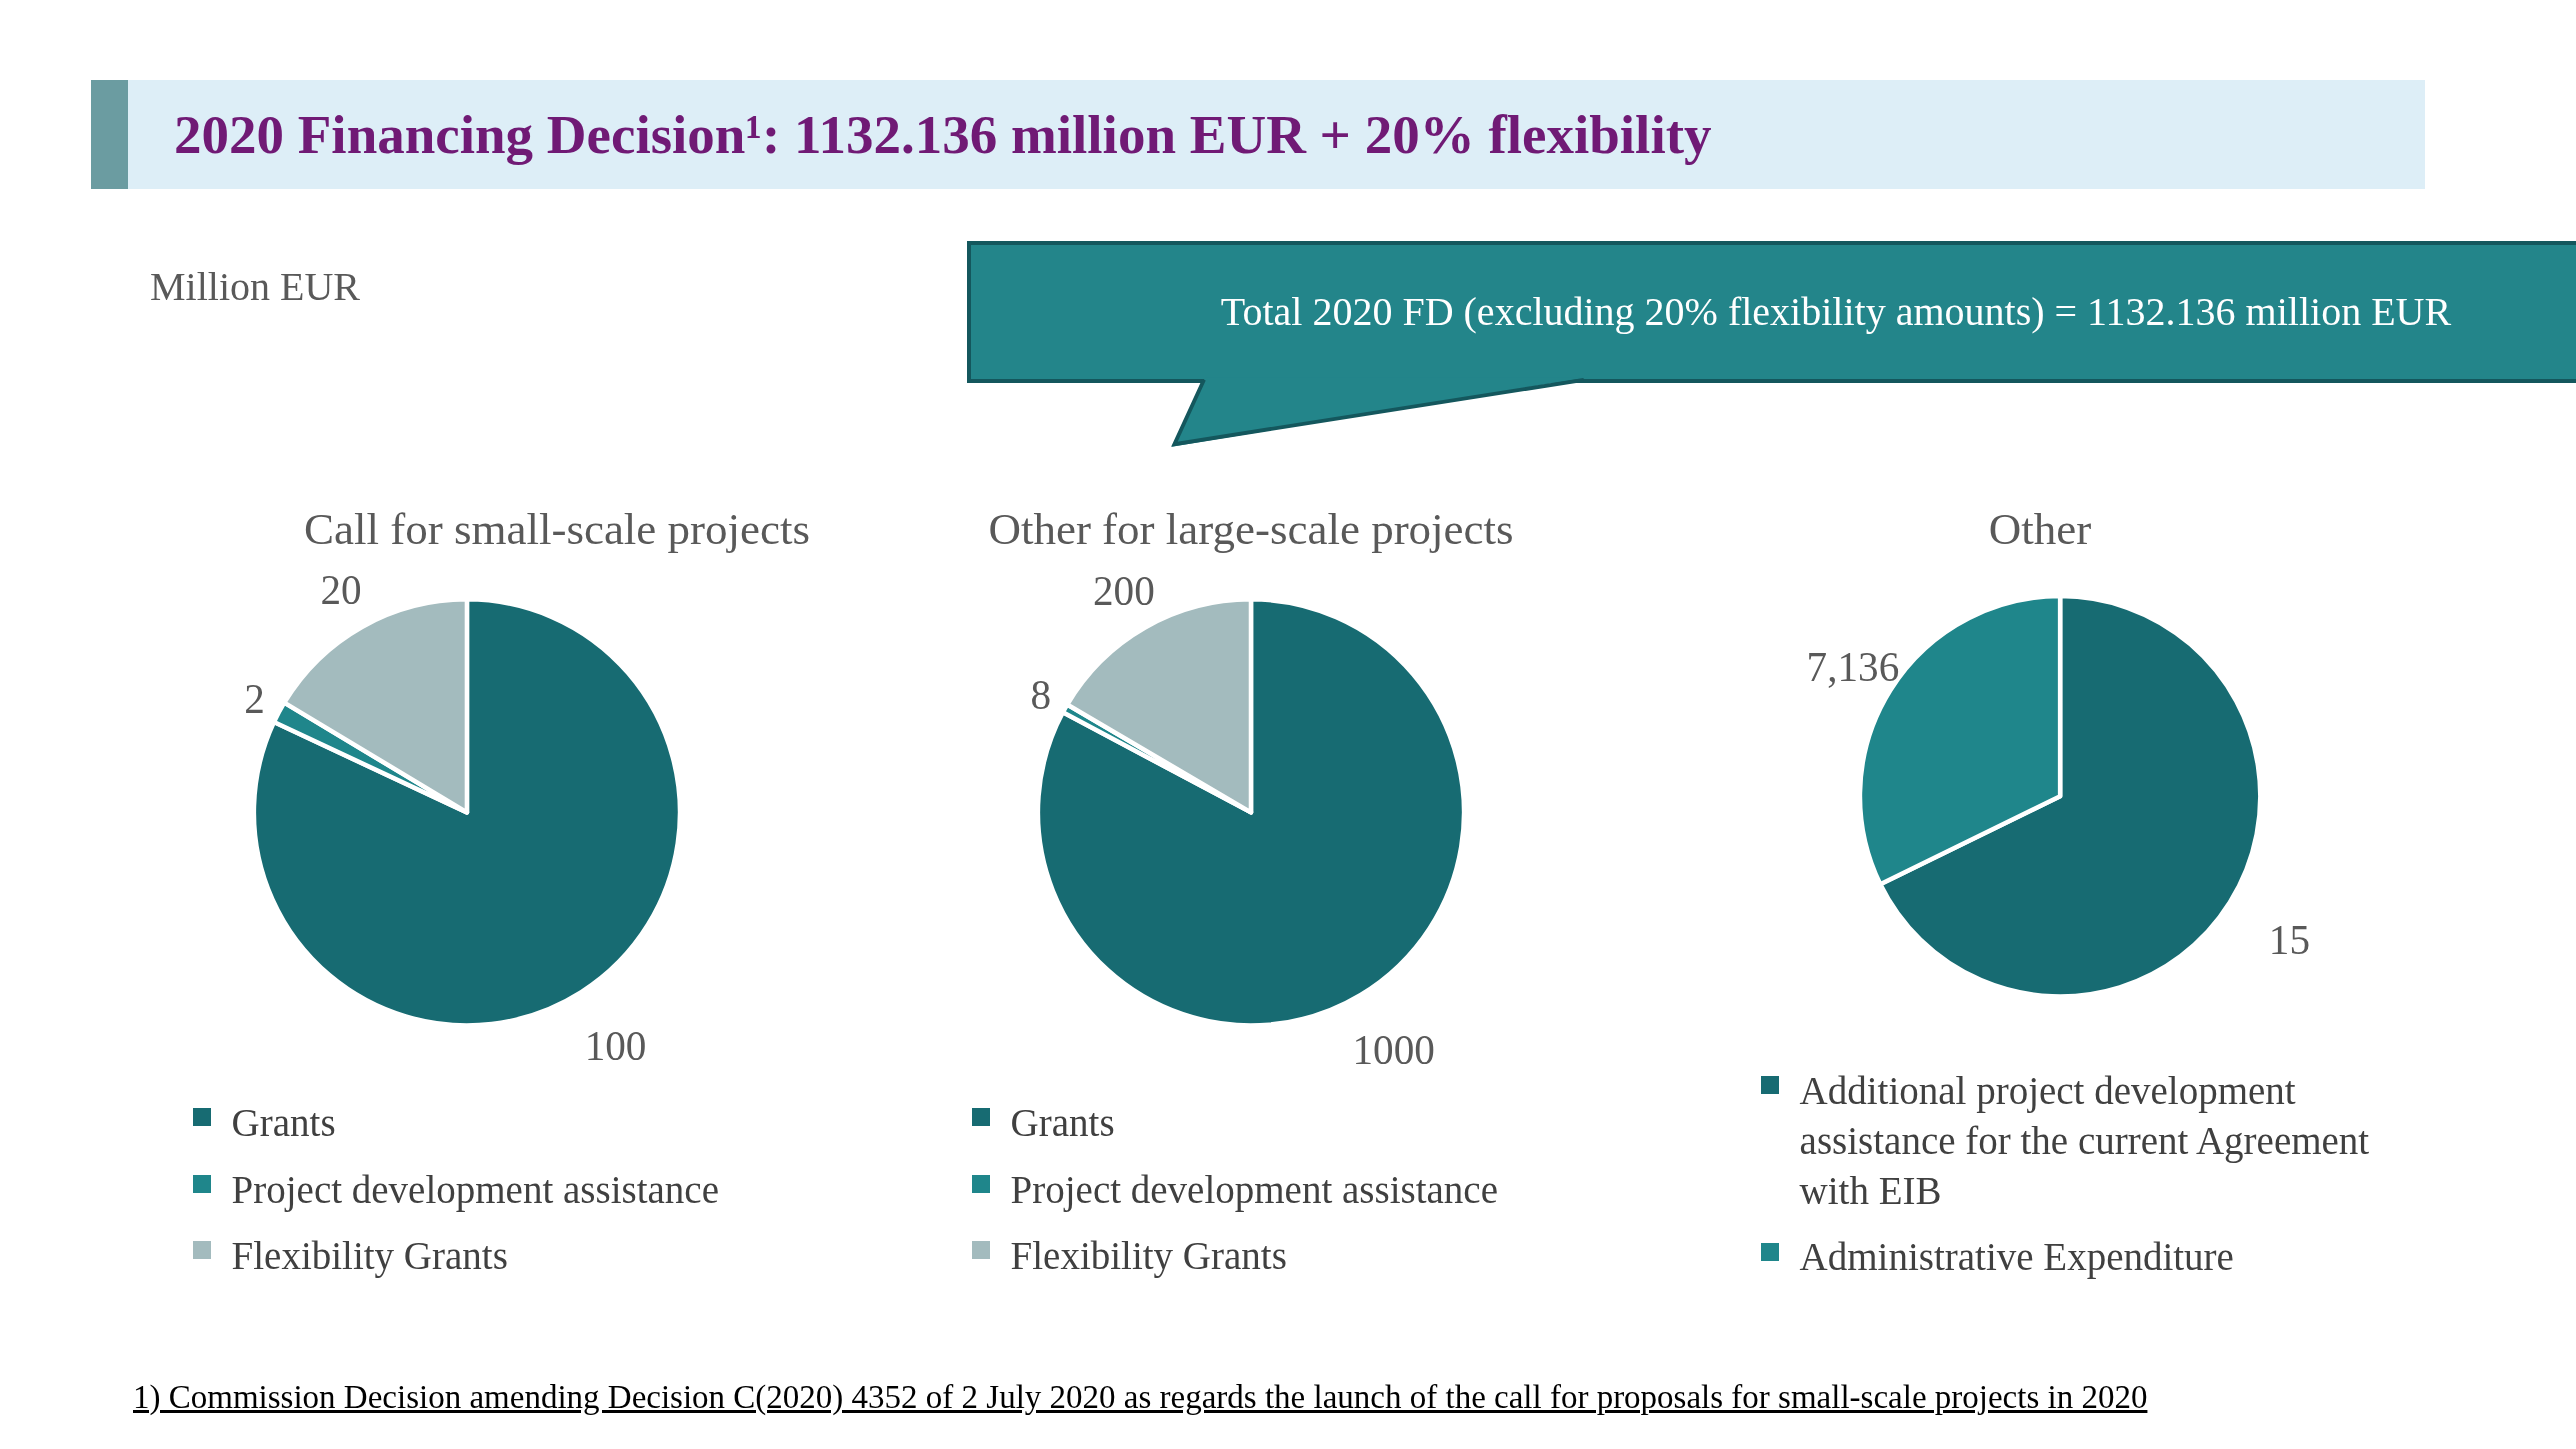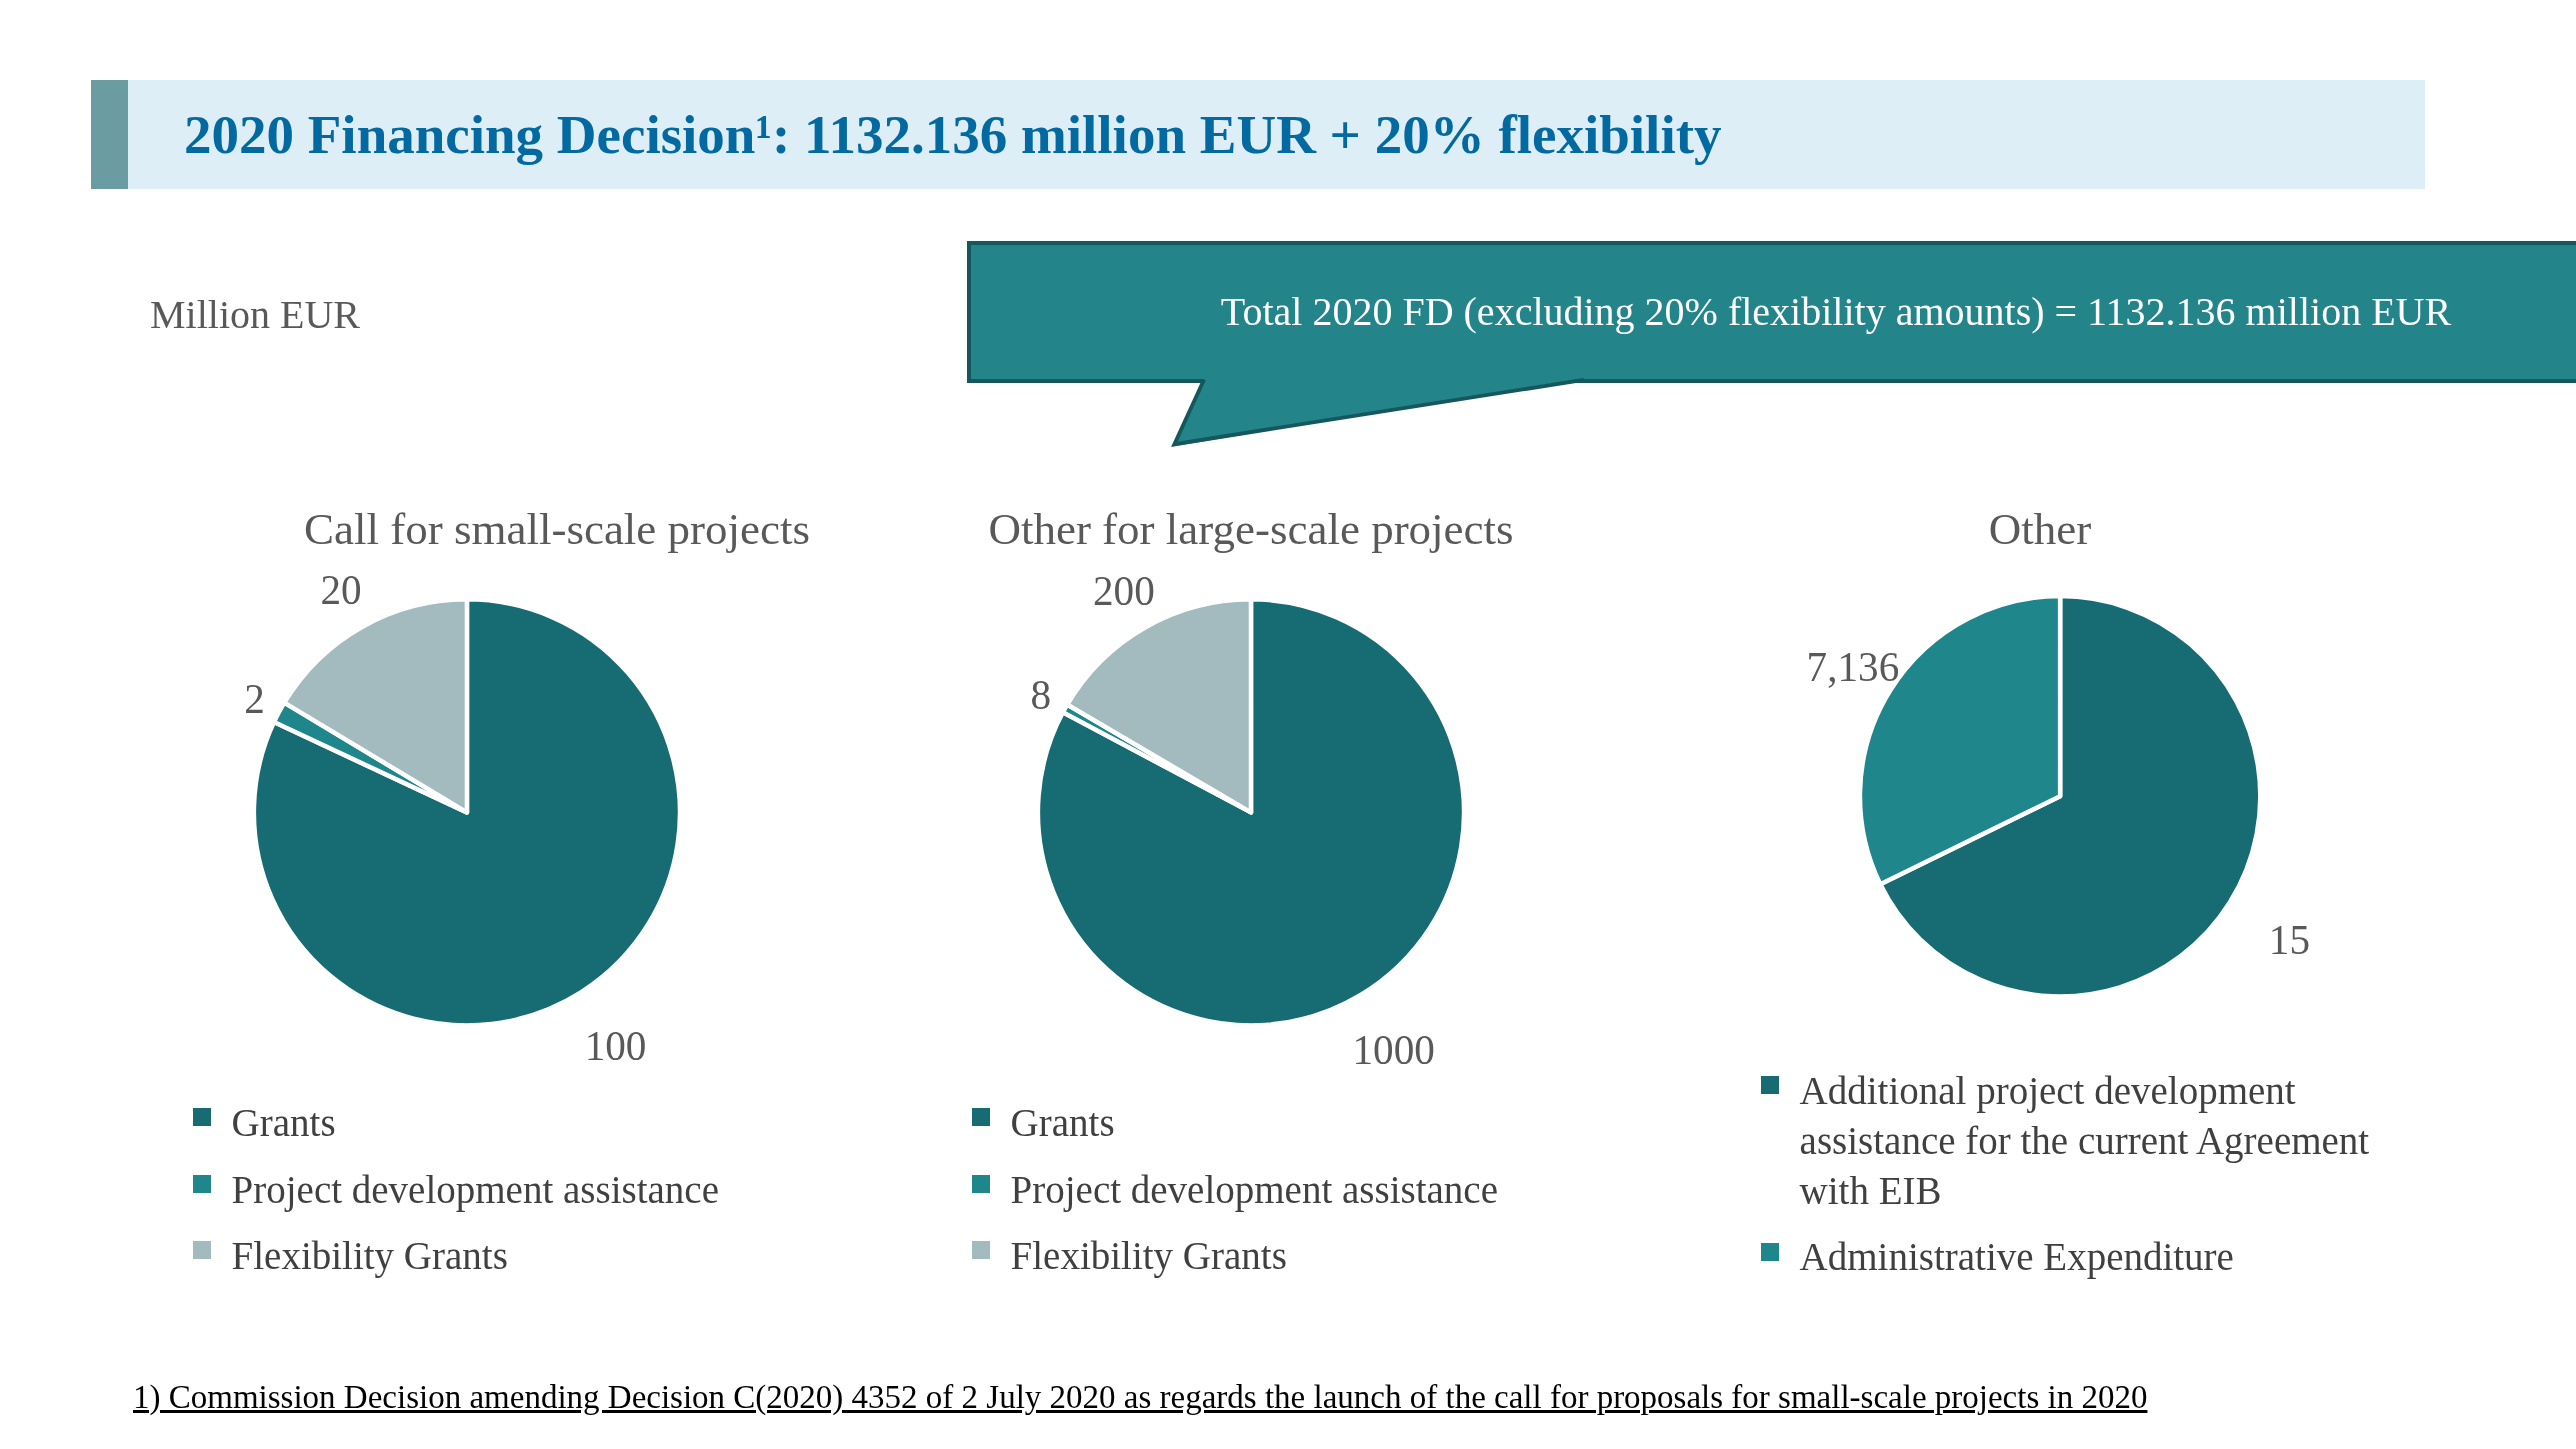--- a/index.html
+++ b/index.html
@@ -7,24 +7,24 @@
     position:relative;width:2576px;height:1449px;background:#ffffff;
     font-family:"Liberation Serif", serif;color:#595959;overflow:hidden;
   }
   
   .title-accent{position:absolute;left:91px;top:80px;width:37px;height:109px;}
   .title-bar{
     position:absolute;left:128px;top:80px;width:2297px;height:109px;
     display:flex;align-items:center;box-sizing:border-box;padding-left:42px;
   }
   .title-bar h1{
-    margin:14px;font-size:55px;font-weight:bold;color:#0369a1;letter-spacing:0px;
+    margin:4px;font-size:55px;font-weight:bold;color:#701a75;letter-spacing:0px;
     white-space:nowrap;
   }
-  .unit-label{position:absolute;left:150px;top:263px;font-size:40px;color:#595959;margin-top:28px;}
+  .unit-label{position:absolute;left:150px;top:263px;font-size:40px;color:#595959;}
   
   .callout{
     position:absolute;left:967px;top:241px;width:1738px;height:142px;
     box-sizing:border-box;border:4.5px solid #14575d;
     display:flex;align-items:center;justify-content:center;z-index:1;
   }
   .callout-text{
     width:1275px;text-align:center;color:#ffffff;font-size:40px;line-height:1.32;
   }
   

